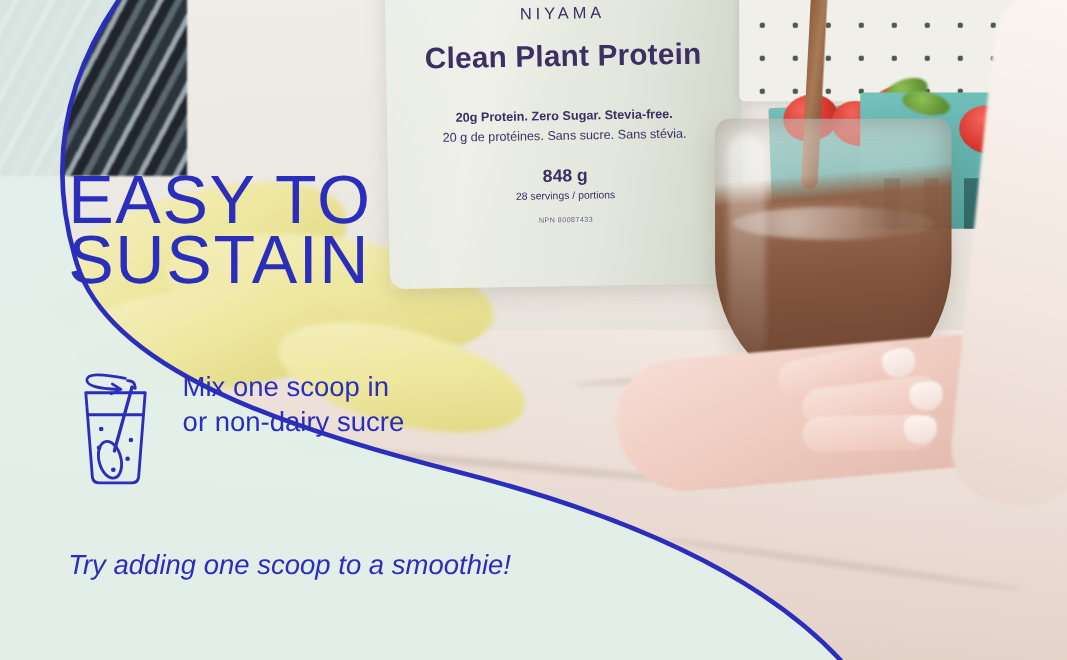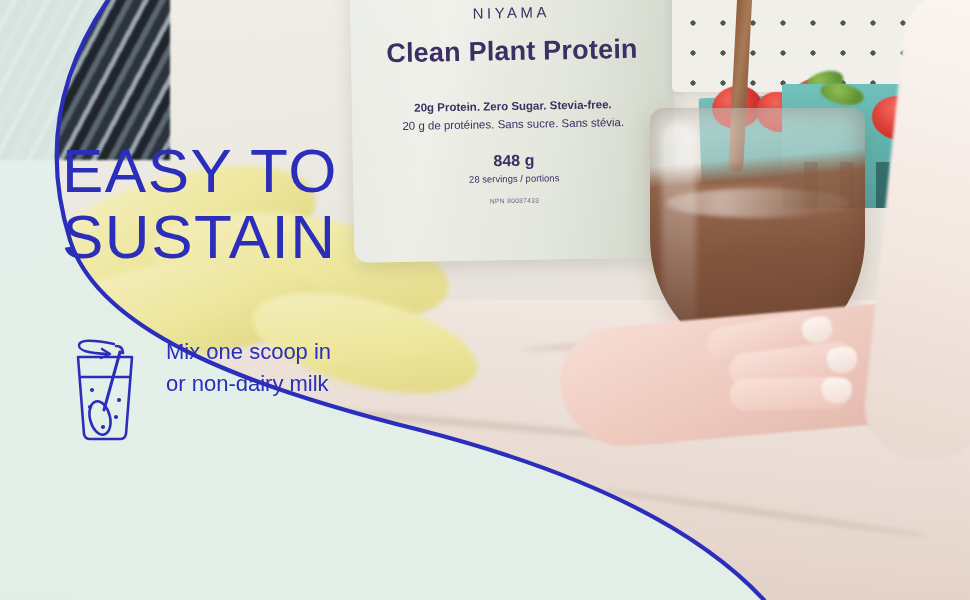--- a/index.html
+++ b/index.html
@@ -195,28 +195,28 @@
     position:absolute; left:64px; top:107px;
     font-size:25px; font-weight:700; letter-spacing:.6px;
     color:var(--blue); white-space:nowrap;
   }
   .head-1, .head-2 {
     position:absolute; left:62px;
     font-weight:300; color:var(--blue);
     font-size:62px; letter-spacing:1.5px; line-height:1;
     white-space:nowrap;
   }
-  .head-1 { top:140px; }
+  .head-1 { top:152px; }
   .head-2 { top:206px;text-align:right; }
 
   .icon-wrap { position:absolute; left:68px; top:322px; width:78px; height:120px; }
 
   .instructions {
     position:absolute; left:166px; top:336px;
-    font-size:22px; line-height:32px; color:var(--blue);
+    font-size:25px; line-height:32px; color:var(--blue);
     font-weight:400; white-space:nowrap;
   }
   .tagline {
     position:absolute; left:62px; top:500px;
     font-size:25px; font-style:italic; color:var(--blue);
     white-space:nowrap;
   }
 </style>
 </head>
 <body>
@@ -313,17 +313,18 @@
           <circle cx="22" cy="85" r="2.1"></circle>
           <circle cx="51" cy="78" r="2.1"></circle>
           <circle cx="48" cy="95" r="2.1"></circle>
           <circle cx="35" cy="105" r="2.1"></circle>
         </g>
       </svg>
     </div>
 
     <div class="instructions">
       <div>Mix one scoop in</div>
-      <div>or non-dairy milk</div>
-    </div>
-
+      <div>or non-dairy sucre</div>
+    </div>
+
+    <div class="tagline">Try adding one scoop to a smoothie!</div>
   </div>
 </div>
 
 </body></html>

